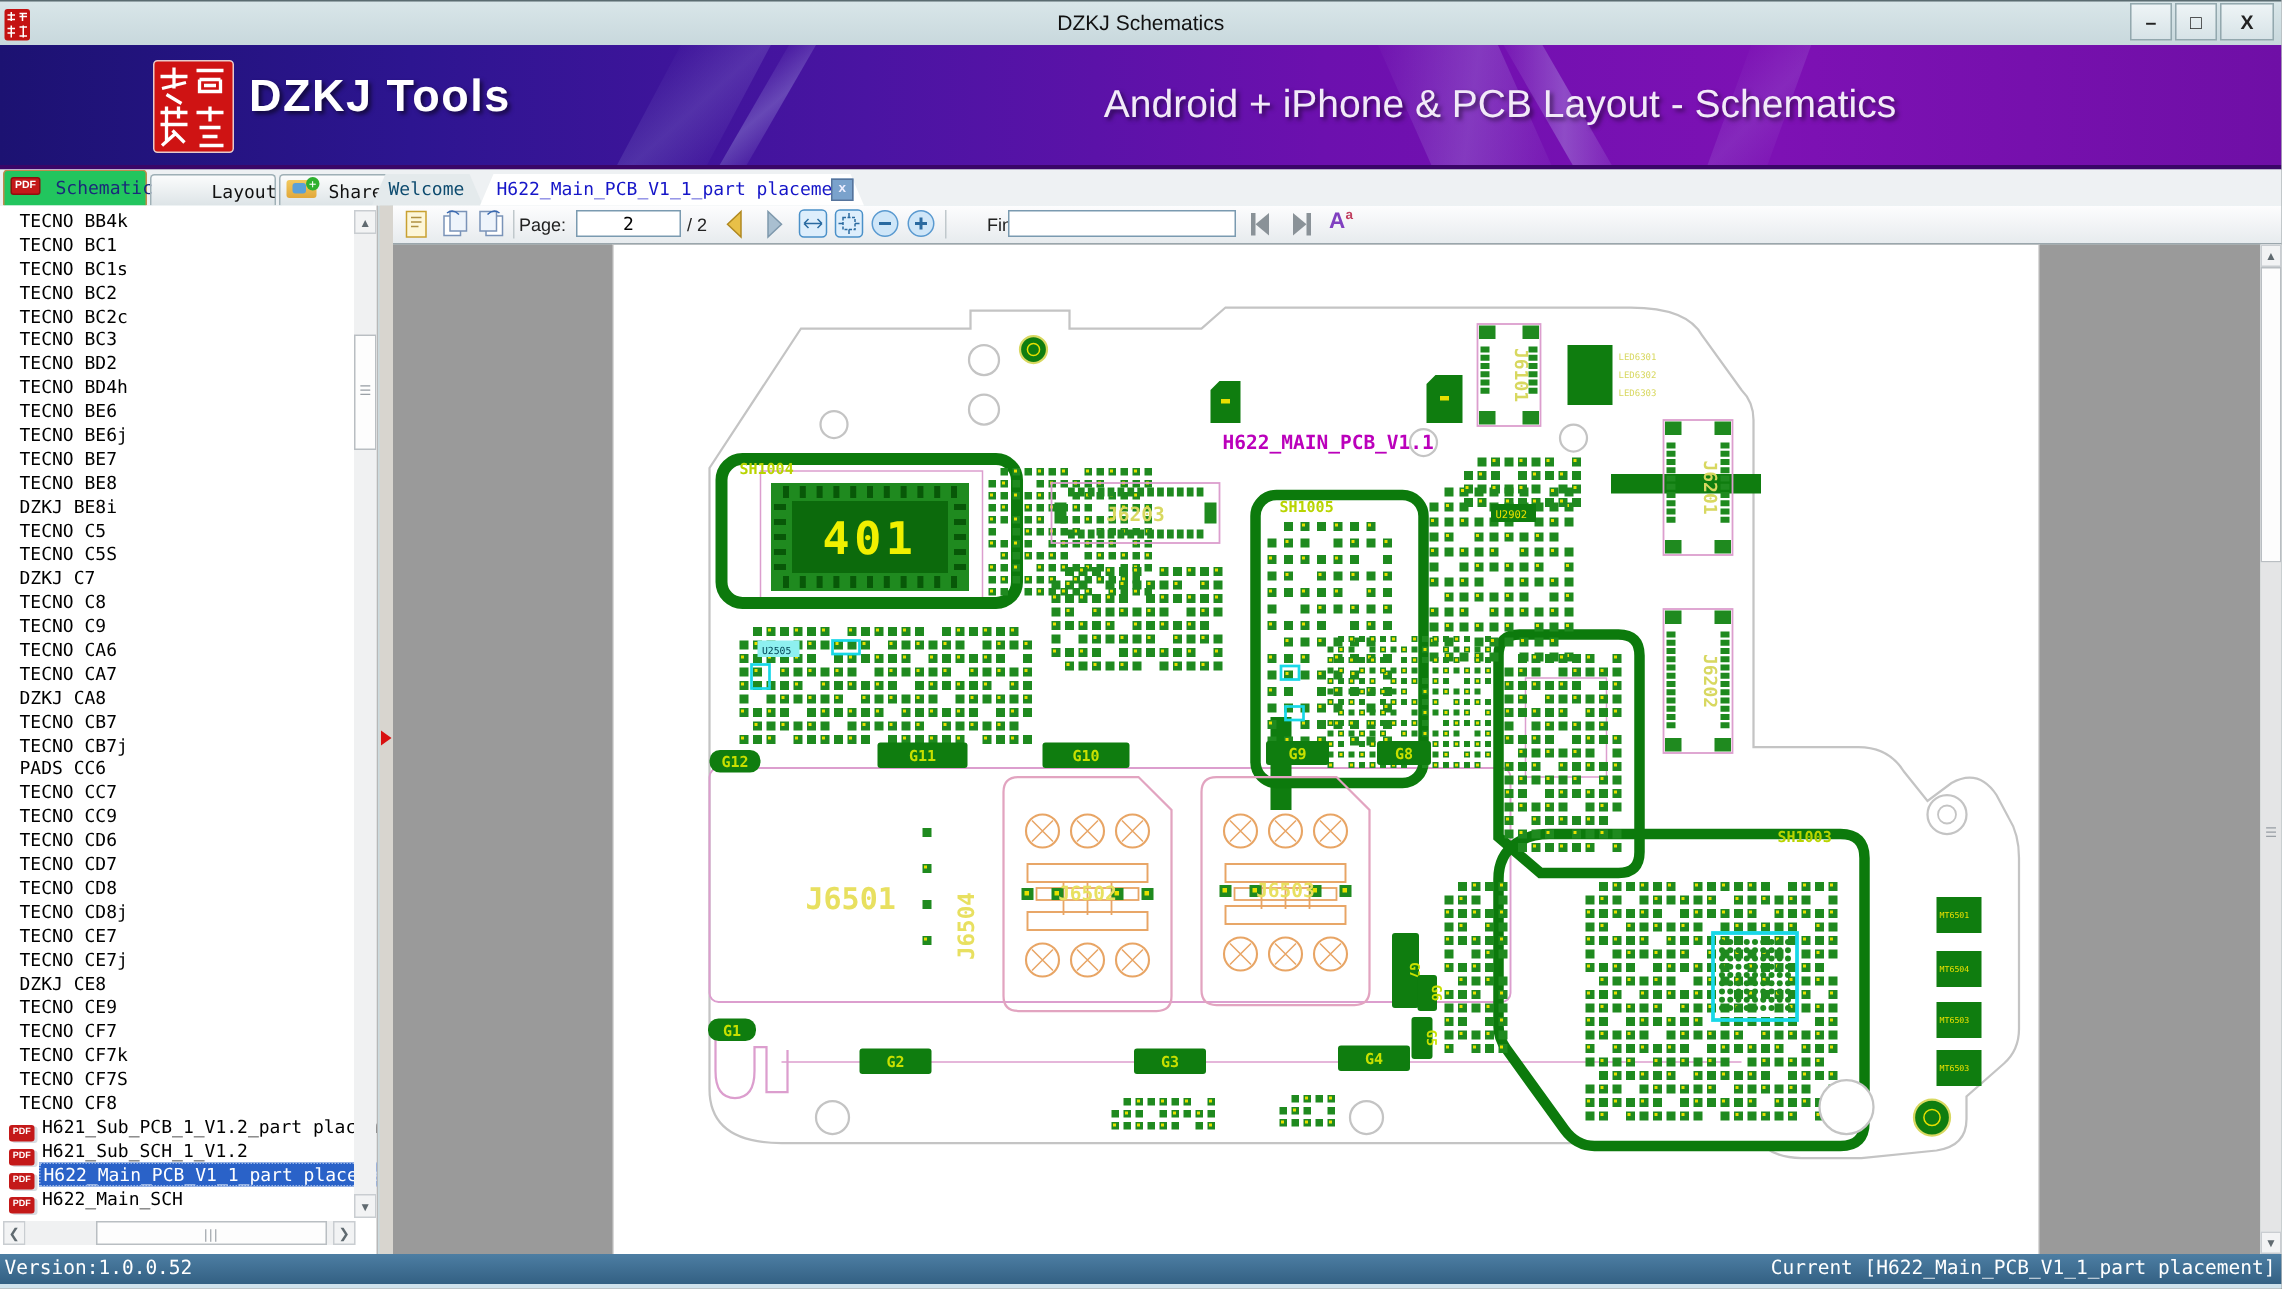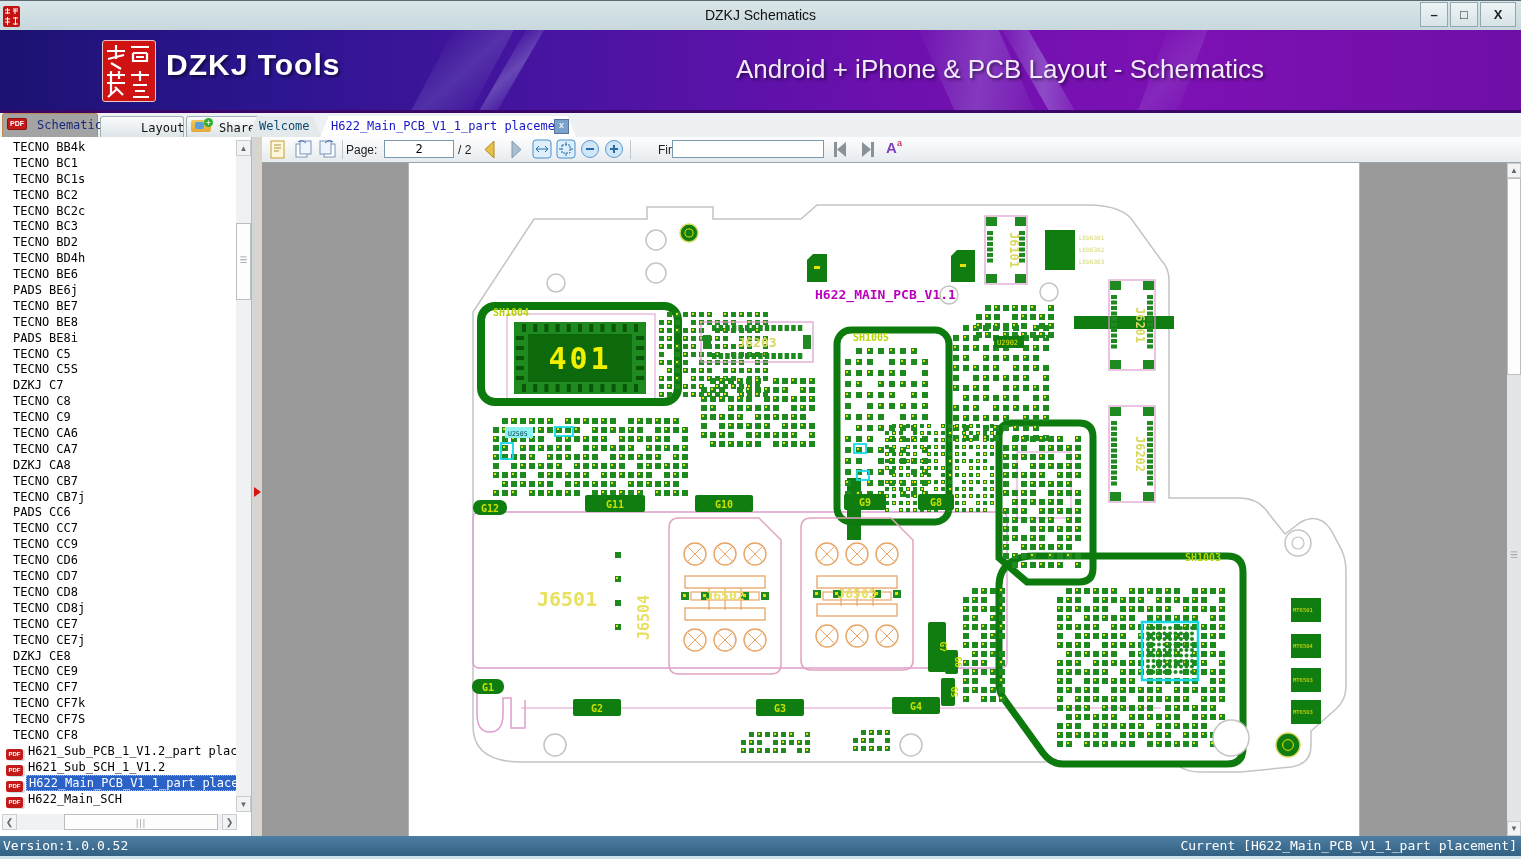--- a/index.html
+++ b/index.html
@@ -16,21 +16,21 @@
   #banner{left:0;top:30px;width:1521px;height:83px;overflow:hidden;
     background:linear-gradient(90deg,#1c1272 0%,#2d1590 18%,#4a14a2 38%,#6c10ae 58%,#7d11b4 78%,#6f0fa6 100%);
     border-bottom:3px solid #3a0668;box-sizing:border-box;}
   .streak{position:absolute;background:linear-gradient(120deg,rgba(255,255,255,0),rgba(210,230,255,.55),rgba(255,255,255,0));}
   #logo{left:102px;top:10px;width:52px;height:60px;background:#cf1313;border:1px solid #e8caca;border-radius:3px;}
   #brand{left:166px;top:18px;font-size:30px;font-weight:bold;color:#fff;text-shadow:2px 2px 3px rgba(0,0,0,.55);letter-spacing:1px;}
   #tagline{left:700px;top:24px;width:600px;text-align:center;font-size:26px;color:#f2eaf8;text-shadow:2px 2px 3px rgba(0,0,0,.5);}
   
   #tabrow{left:0;top:113px;width:1521px;height:24px;background:#eef1f3;}
   .apptab{position:absolute;box-sizing:border-box;height:21px;top:3px;background:linear-gradient(#fbfcfc,#dde4e7);border:1px solid #9fb0b6;border-bottom:none;border-radius:3px 3px 0 0;font-size:12px;color:#111;font-family:"DejaVu Sans Mono",monospace;}
-  .apptab.active{height:24px;top:0;background:#a3a3a3;border:1px solid #c08b4e;border-bottom:none;}
+  .apptab.active{height:24px;top:0;background:#22c55e;border:1px solid #c08b4e;border-bottom:none;}
   .apptab .lbl{position:absolute;top:4px;}
   .dtab{position:absolute;top:3px;height:0;border-bottom:21px solid #e4eaec;border-left:9px solid transparent;border-right:9px solid transparent;}
   .dtab.active{border-bottom-color:#fff;}
   .dtab .lbl{position:absolute;top:3px;white-space:nowrap;font-size:12px;font-family:"DejaVu Sans Mono",monospace;}
   .pdfbadge{display:inline-block;background:#c41919;color:#fff;font-size:7px;font-weight:bold;border-radius:2px;padding:1px 2px;border:1px solid #8e0f0f;line-height:8px;font-family:"Liberation Sans",sans-serif;}
   .padsbadge{display:inline-block;background:#2e8f2e;color:#fff;font-size:8px;font-weight:normal;border:2px solid #c87a28;padding:0 1px;line-height:10px;margin-top:36px;}
   #doc-close{position:absolute;right:-2px;top:3px;width:13px;height:13px;background:#7aa2cc;border:1px solid #56749c;color:#eef;font-size:9px;line-height:11px;text-align:center;font-weight:bold;}
   
   #sidebar{left:0;top:137px;width:252px;height:699px;background:#fff;border-right:1px solid #b8b8b8;box-sizing:border-box;overflow:hidden;}
   #list{position:absolute;left:0;top:3px;width:236px;}
@@ -130,24 +130,24 @@
   <div id="list">
       <div class="srow"><span class="txt">TECNO BB4k</span></div>
       <div class="srow"><span class="txt">TECNO BC1</span></div>
       <div class="srow"><span class="txt">TECNO BC1s</span></div>
       <div class="srow"><span class="txt">TECNO BC2</span></div>
       <div class="srow"><span class="txt">TECNO BC2c</span></div>
       <div class="srow"><span class="txt">TECNO BC3</span></div>
       <div class="srow"><span class="txt">TECNO BD2</span></div>
       <div class="srow"><span class="txt">TECNO BD4h</span></div>
       <div class="srow"><span class="txt">TECNO BE6</span></div>
-      <div class="srow"><span class="txt">PADS BE6j</span></div>
+      <div class="srow"><span class="txt">TECNO BE6j</span></div>
       <div class="srow"><span class="txt">TECNO BE7</span></div>
       <div class="srow"><span class="txt">TECNO BE8</span></div>
-      <div class="srow"><span class="txt">PADS BE8i</span></div>
+      <div class="srow"><span class="txt">DZKJ BE8i</span></div>
       <div class="srow"><span class="txt">TECNO C5</span></div>
       <div class="srow"><span class="txt">TECNO C5S</span></div>
       <div class="srow"><span class="txt">DZKJ C7</span></div>
       <div class="srow"><span class="txt">TECNO C8</span></div>
       <div class="srow"><span class="txt">TECNO C9</span></div>
       <div class="srow"><span class="txt">TECNO CA6</span></div>
       <div class="srow"><span class="txt">TECNO CA7</span></div>
       <div class="srow"><span class="txt">DZKJ CA8</span></div>
       <div class="srow"><span class="txt">TECNO CB7</span></div>
       <div class="srow"><span class="txt">TECNO CB7j</span></div>

